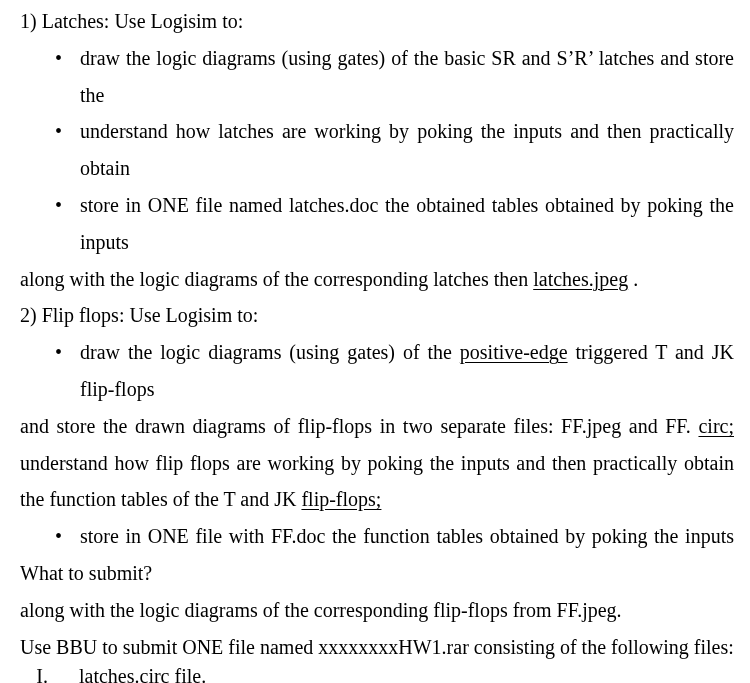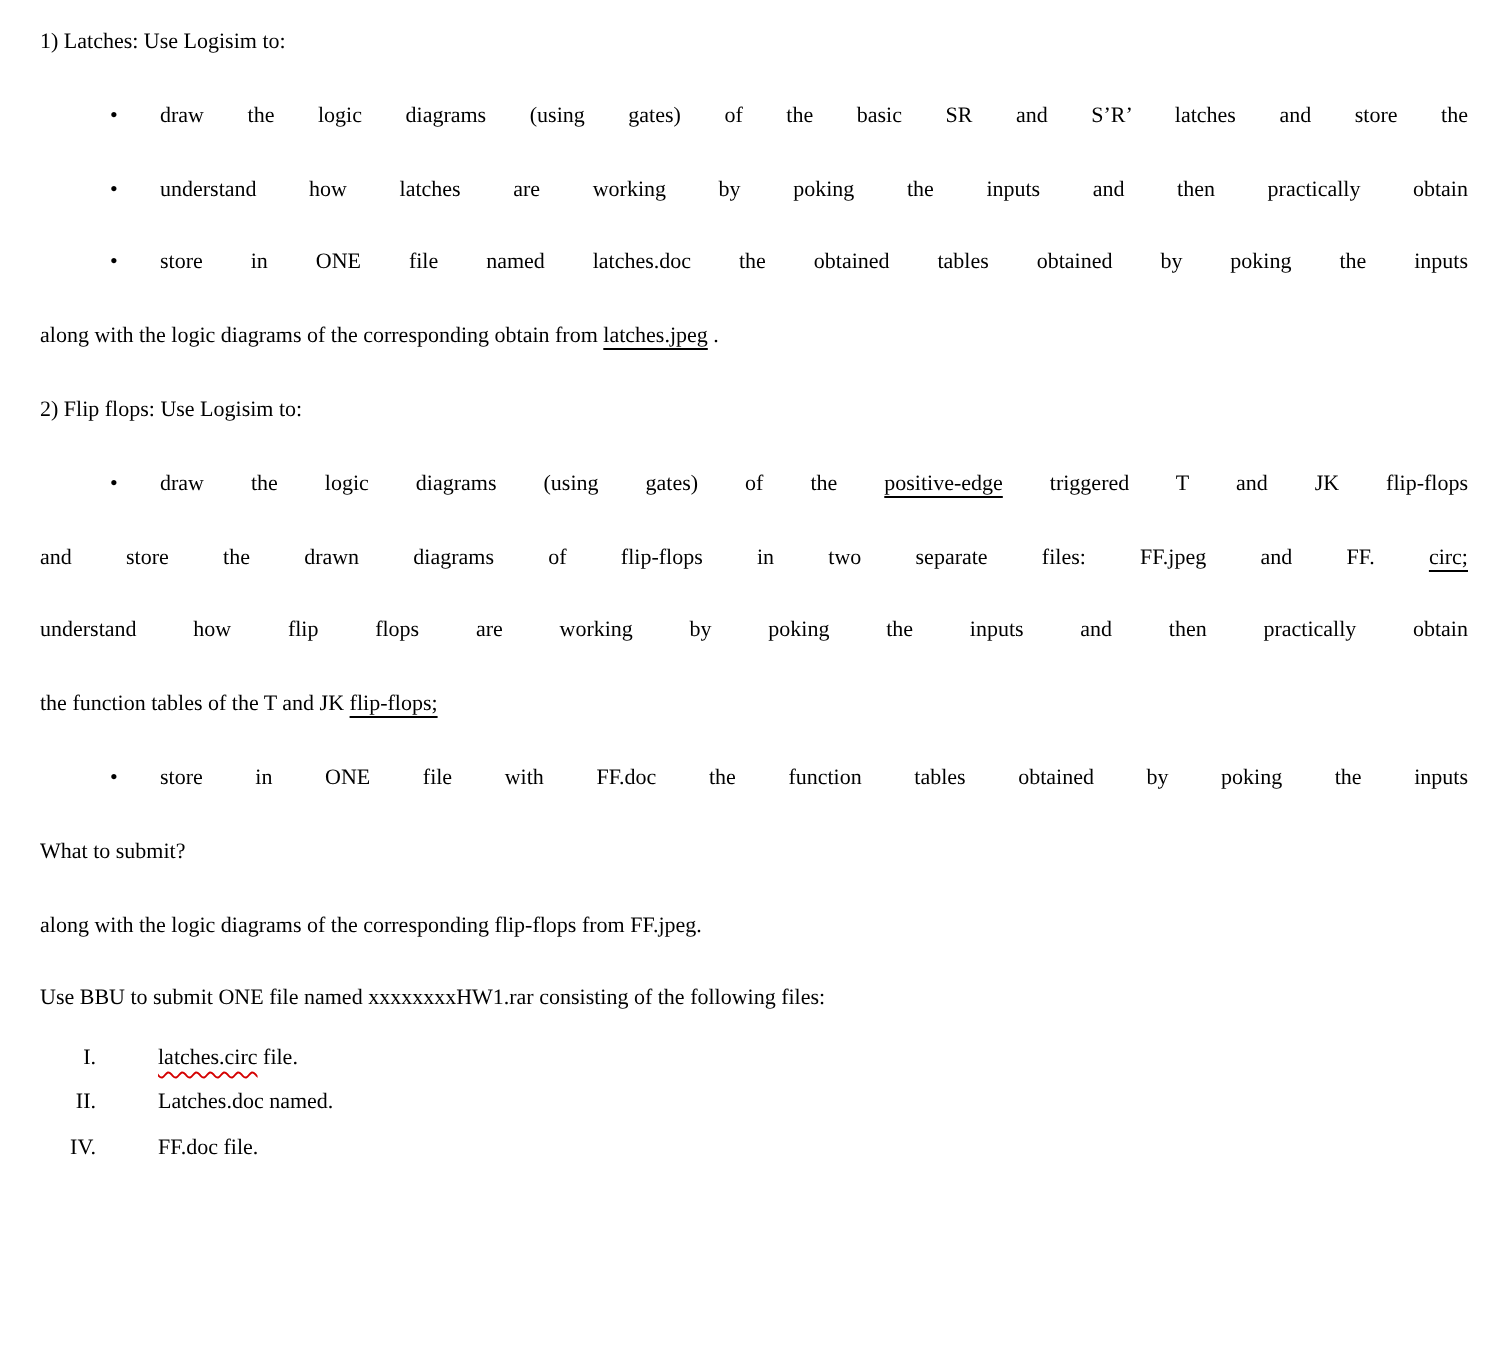--- a/index.html
+++ b/index.html
@@ -4,21 +4,21 @@
 <style>
   html,body{margin:0;padding:0;}
   body{background:#e9e9e9;}
   .page{
     width:750px;
     height:683px;
     margin:0;
     background:var(--bg,#ffffff);
     color:var(--fg,#000000);
     font-family:"Liberation Serif","DejaVu Serif",serif;
-    font-size:11px;
+    font-size:20px;
     box-sizing:border-box;
     padding-top:3px;
     overflow:hidden;
   }
   .line{
     position:relative;
     line-height:36.8px;
     padding-right:16px;
     white-space:normal;
   }
@@ -52,21 +52,21 @@
   }
 </style>
 </head>
 <body>
 
 <div class="page">
     <div class="line ind0"><span>1) Latches: Use Logisim to:</span></div>
     <div class="line bullet-line j"><span class="bullet-marker">•</span><span>draw the logic diagrams (using gates) of the basic SR and S’R’ latches and store the</span></div>
     <div class="line bullet-line j"><span class="bullet-marker">•</span><span>understand how latches are working by poking the inputs and then practically obtain</span></div>
     <div class="line bullet-line j"><span class="bullet-marker">•</span><span>store in ONE file named latches.doc the obtained tables obtained by poking the inputs</span></div>
-    <div class="line ind0"><span>along with the logic diagrams of the corresponding obtain from </span><span class="u">latches.jpeg</span><span> .</span></div>
+    <div class="line ind0"><span>along with the logic diagrams of the corresponding latches then </span><span class="u">latches.jpeg</span><span> .</span></div>
     <div class="line ind0"><span>2) Flip flops: Use Logisim to:</span></div>
     <div class="line bullet-line j"><span class="bullet-marker">•</span><span>draw the logic diagrams (using gates) of the </span><span class="u">positive-edge</span><span> triggered T and JK flip-flops</span></div>
     <div class="line cont2 j"><span>and store the drawn diagrams of flip-flops in two separate files: FF.jpeg and FF. </span><span class="u">circ;</span></div>
     <div class="line cont2 j"><span>understand how flip flops are working by poking the inputs and then practically obtain</span></div>
     <div class="line cont2"><span>the function tables of the T and JK </span><span class="u">flip-flops;</span></div>
     <div class="line bullet-line j"><span class="bullet-marker">•</span><span>store in ONE file with FF.doc the function tables obtained by poking the inputs</span></div>
     <div class="line ind0"><span>What to submit?</span></div>
     <div class="line cont2"><span>along with the logic diagrams of the corresponding flip-flops from FF.jpeg.</span></div>
     <div class="line ind0"><span>Use BBU to submit ONE file named xxxxxxxxHW1.rar consisting of the following files:</span></div>
     <div class="line list-line"><span class="num">I.</span><span class="gap"></span><span class="sp">latches.circ</span><span> file.</span></div>

